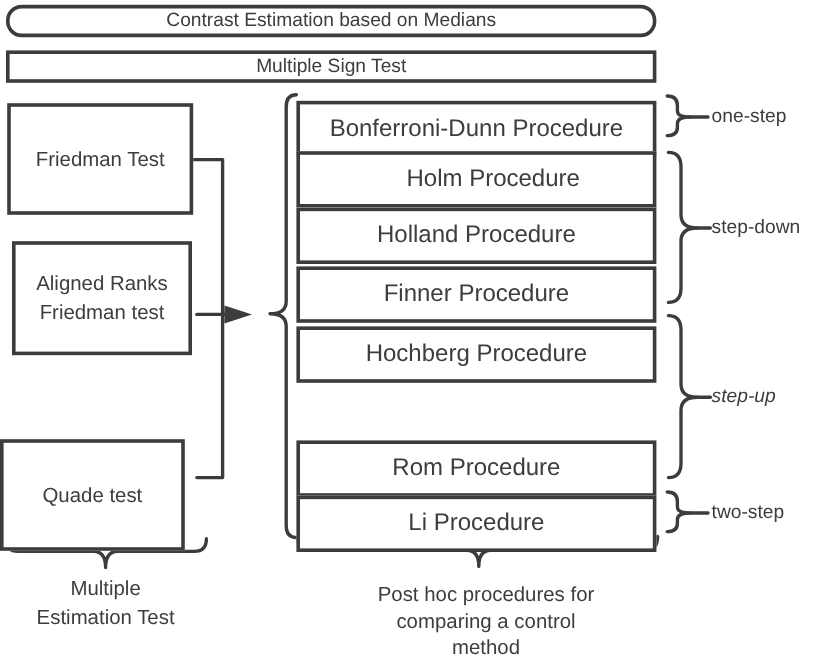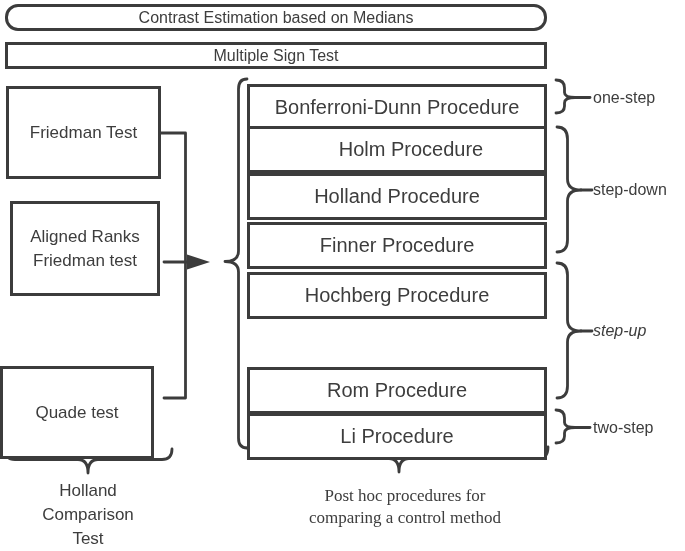--- a/index.html
+++ b/index.html
@@ -54,21 +54,21 @@
   }
   #step0{top:88px;}
   #step1{top:180px;}
   #step2{top:321px;font-style:italic;}
   #step3{top:418px;}
   .caption{
     position:absolute;text-align:center;
     font-size:17px;color:var(--text);
   }
   #leftcaption{left:28px;top:479px;width:120px;line-height:24px;}
-  #rightcaption{left:305px;top:485px;width:200px;line-height:22px;font-family:Liberation Serif, serif;}
+  #rightcaption{left:305px;top:485px;width:200px;line-height:22px;}
 </style>
 </head>
 <body>
 
 <div id="diagram">
 
   <svg id="wires" viewBox="0 0 685 551" xmlns="http://www.w3.org/2000/svg">
 
     <polyline points="161,133 185.5,133 185.5,398 164,398"></polyline>
     <polyline points="164,262 189,262"></polyline>
@@ -106,16 +106,16 @@
   <div class="box procbox" id="proc3">Finner Procedure</div>
   <div class="box procbox" id="proc4">Hochberg Procedure</div>
   <div class="box procbox" id="proc6">Rom Procedure</div>
   <div class="box procbox" id="proc7">Li Procedure</div>
 
   <div class="steplabel" id="step0">one-step</div>
   <div class="steplabel" id="step1">step-down</div>
   <div class="steplabel" id="step2">step-up</div>
   <div class="steplabel" id="step3">two-step</div>
 
-  <div class="caption" id="leftcaption">Holland Comparison Test</div>
+  <div class="caption" id="leftcaption">Multiple Estimation Test</div>
   <div class="caption" id="rightcaption">Post hoc procedures for comparing a control method</div>
 
 </div>
 
 </body></html>

